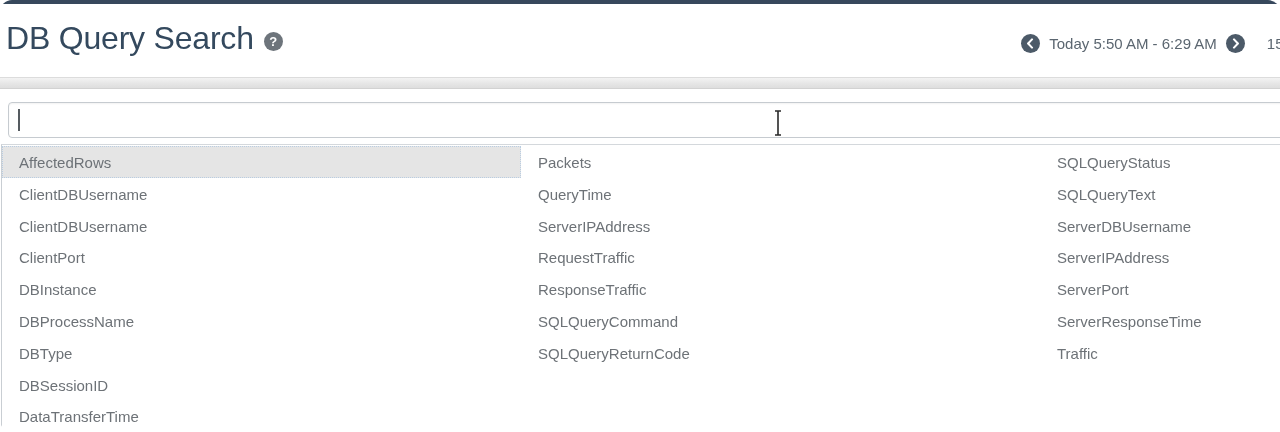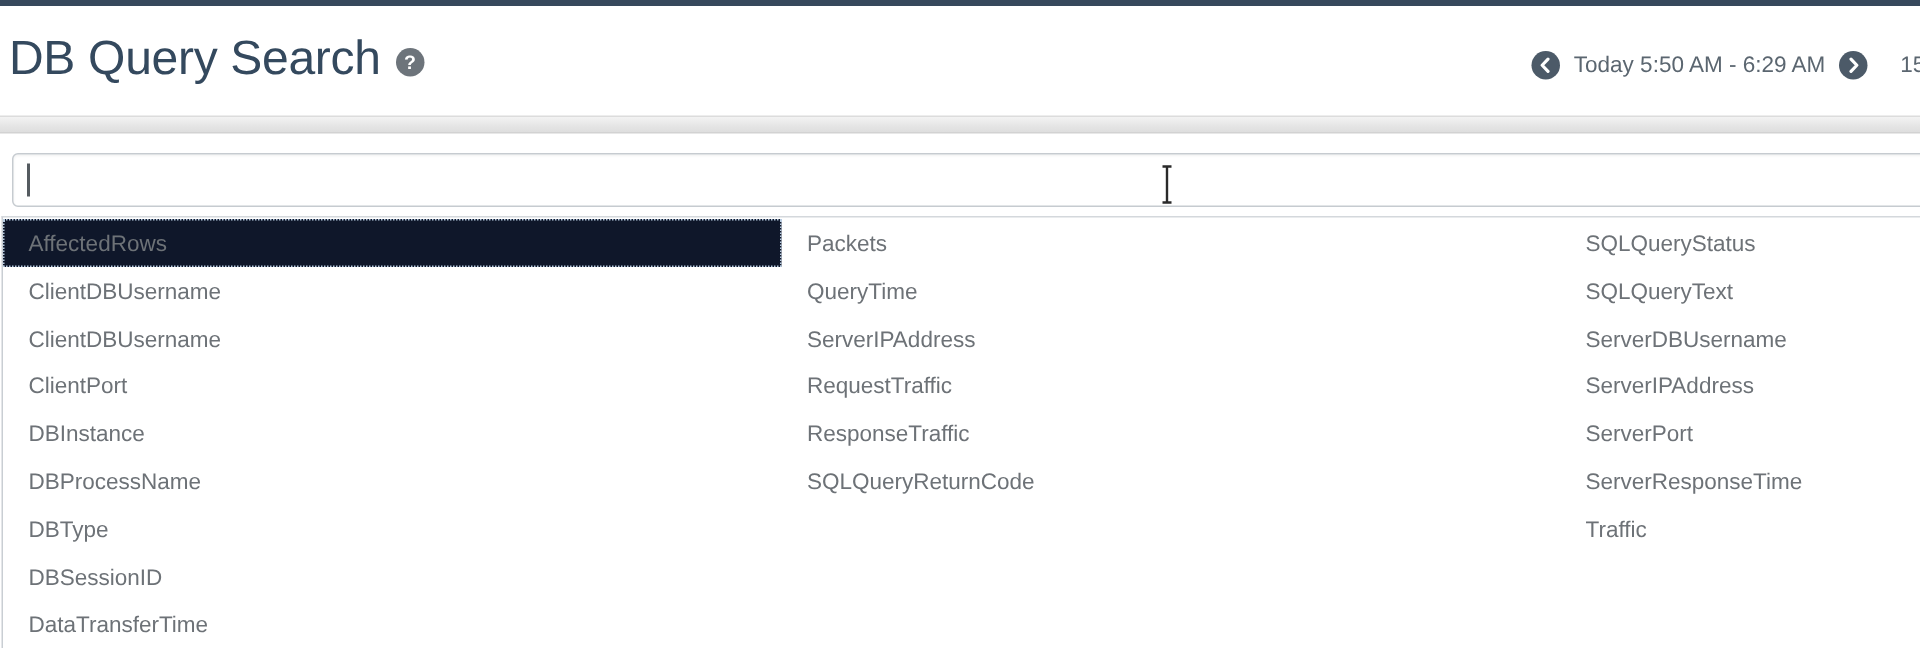--- a/index.html
+++ b/index.html
@@ -14,20 +14,21 @@
     font-family: "Liberation Sans", sans-serif;
     -webkit-font-smoothing: antialiased;
   }
 
   .app {
     position: relative;
     width: 1280px;
     height: 432px;
     overflow: hidden;
     background: #ffffff;
+    border-radius: 12px;
   }
 
   
   .top-accent {
     position: absolute;
     top: 0; left: 0;
     width: 1280px;
     height: 4px;
     background: #37485c;
   }
@@ -181,21 +182,21 @@
     line-height: 31.8px;
     padding-left: 16px;
     font-size: 15px;
     color: #6d7277;
     white-space: nowrap;
     overflow: hidden;
     box-sizing: border-box;
     border: 1px solid transparent;
   }
   .dd-item.selected {
-    background: #0f172a;
+    background: #e5e5e5;
     border: 1px dotted #b9cde2;
   }
 
   
   .cursor-ibeam {
     position: absolute;
     left: 771px;
     top: 20px;
     width: 14px;
     height: 26px;
@@ -259,20 +260,21 @@
         <div class="dd-item">DBSessionID</div>
         <div class="dd-item">DataTransferTime</div>
       </div>
 
       <div class="dd-col">
         <div class="dd-item">Packets</div>
         <div class="dd-item">QueryTime</div>
         <div class="dd-item">ServerIPAddress</div>
         <div class="dd-item">RequestTraffic</div>
         <div class="dd-item">ResponseTraffic</div>
+        <div class="dd-item">SQLQueryCommand</div>
         <div class="dd-item">SQLQueryReturnCode</div>
       </div>
 
       <div class="dd-col">
         <div class="dd-item">SQLQueryStatus</div>
         <div class="dd-item">SQLQueryText</div>
         <div class="dd-item">ServerDBUsername</div>
         <div class="dd-item">ServerIPAddress</div>
         <div class="dd-item">ServerPort</div>
         <div class="dd-item">ServerResponseTime</div>

